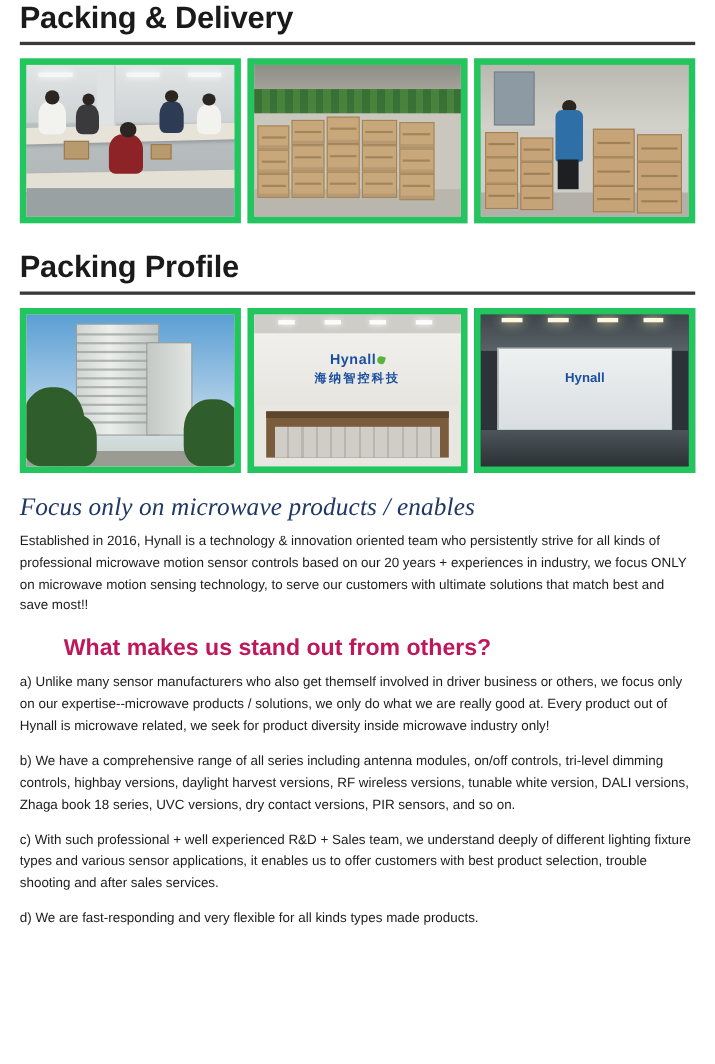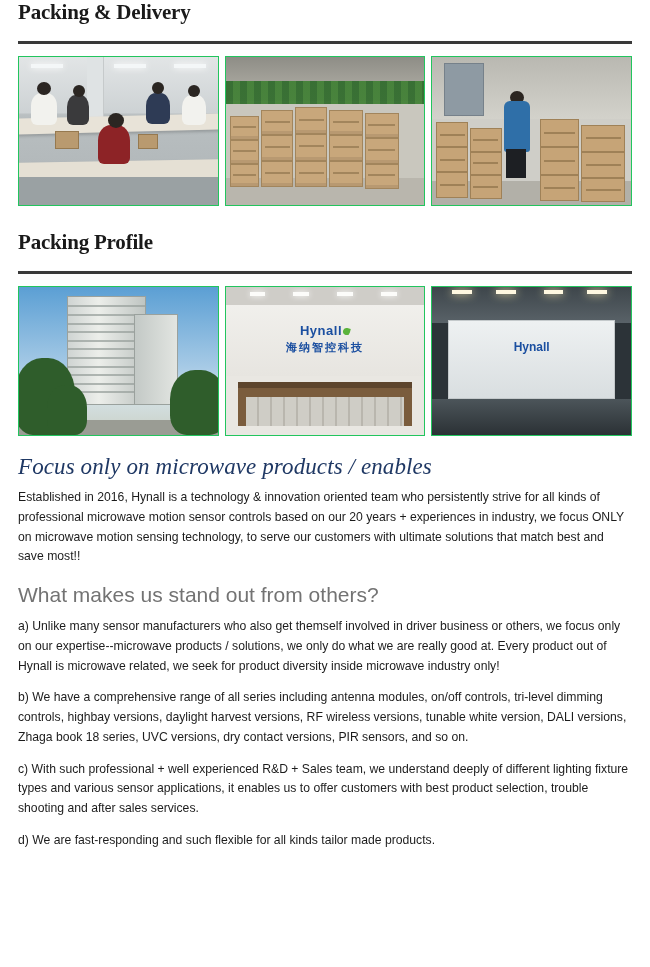--- a/index.html
+++ b/index.html
@@ -12,43 +12,42 @@
     font-family: "Liberation Sans", sans-serif;
   }
   .page {
     width: 650px;
     height: 967px;
     position: relative;
     overflow: hidden;
     background: #fff;
   }
   .section-title {
-    font-size: 21px;
+    font-size: 28px;
     font-weight: bold;
     color: #1a1a1a;
-    padding: 0 0 16px 18px;
+    padding: 0 0 6px 18px;
     letter-spacing: -0.2px;
-    font-family: Liberation Serif, serif;
   }
   .rule {
     height: 3px;
     background: #3a3a3a;
     margin: 0 18px 0 18px;
   }
   .gallery {
     display: flex;
     gap: 6px;
     padding: 12px 18px 0 18px;
   }
   .photo {
     flex: 1 1 0;
     height: 178px;
     position: relative;
     overflow: hidden;
-    border: 1px solid #22c55e;
+    border: 6px solid #22c55e;
   }
   .photo.short { height: 150px; }
 
   
   .p1 { background: linear-gradient(#cfd4d6 0%, #c6cbcd 38%, #b9bfc1 39%, #aeb4b6 100%); }
   .p1 .wall { position:absolute; left:0; top:0; width:100%; height:38%; background:linear-gradient(#e2e5e6,#cdd2d4); }
   .p1 .benchtop { position:absolute; left:-5%; top:40%; width:110%; height:11%; background:#e8e3d8; transform:rotate(-1.4deg); box-shadow:0 2px 3px rgba(0,0,0,.18); }
   .p1 .benchtop2 { position:absolute; left:-5%; top:70%; width:110%; height:12%; background:#e5e0d4; transform:rotate(-1deg); box-shadow:0 2px 3px rgba(0,0,0,.18); }
   .p1 .floor { position:absolute; left:0; bottom:0; width:100%; height:19%; background:#9aa1a3; }
   .p1 .pillar { position:absolute; left:34%; top:0; width:9%; height:48%; background:#dfe3e4; border-right:1px solid #c6cacb; }
@@ -123,23 +122,24 @@
   }
   .para {
     font-size: 12.2px;
     line-height: 1.62;
     color: #1c1c1c;
     padding: 0 18px 12px 18px;
     text-align: left;
   }
   .heading-blue {
     font-size: 21px;
-    font-weight: normal;
-    color: #737373;
+    font-weight: bold;
+    color: #be185d;
     padding: 4px 18px 10px 18px;
+    margin-left: 40px;
   }
 </style>
 </head>
 <body>
 
 <div class="page">
 
   <div>
     <div class="section-title">Packing &amp; Delivery</div>
     <div class="rule"></div>
@@ -276,16 +276,16 @@
 
     <div class="tagline">Focus only on microwave products / enables</div>
 
     <div class="para">Established in 2016, Hynall is a technology &amp; innovation oriented team who persistently strive for all kinds of professional microwave motion sensor controls based on our 20 years + experiences in industry, we focus ONLY on microwave motion sensing technology, to serve our customers with ultimate solutions that match best and save most!!</div>
 
     <div class="heading-blue">What makes us stand out from others?</div>
 
     <div class="para">a)  Unlike many sensor manufacturers who also get themself involved in driver business or others, we focus only on our expertise--microwave products / solutions, we only do what we are really good at. Every product out of Hynall is microwave related, we seek for product diversity inside microwave industry only!</div>
     <div class="para">b)  We have a comprehensive range of all series including antenna modules, on/off controls, tri-level dimming controls, highbay versions, daylight harvest versions, RF wireless versions, tunable white version, DALI versions, Zhaga book 18 series, UVC versions, dry contact versions, PIR sensors, and so on.</div>
     <div class="para">c)  With such professional + well experienced R&amp;D + Sales team, we understand deeply of different lighting fixture types and various sensor applications, it enables us to offer customers with best product selection, trouble shooting and after sales services.</div>
-    <div class="para">d)  We are fast-responding and such flexible for all kinds tailor made products.</div>
+    <div class="para">d)  We are fast-responding and very flexible for all kinds types made products.</div>
   </div>
 
 </div>
 
 </body></html>

